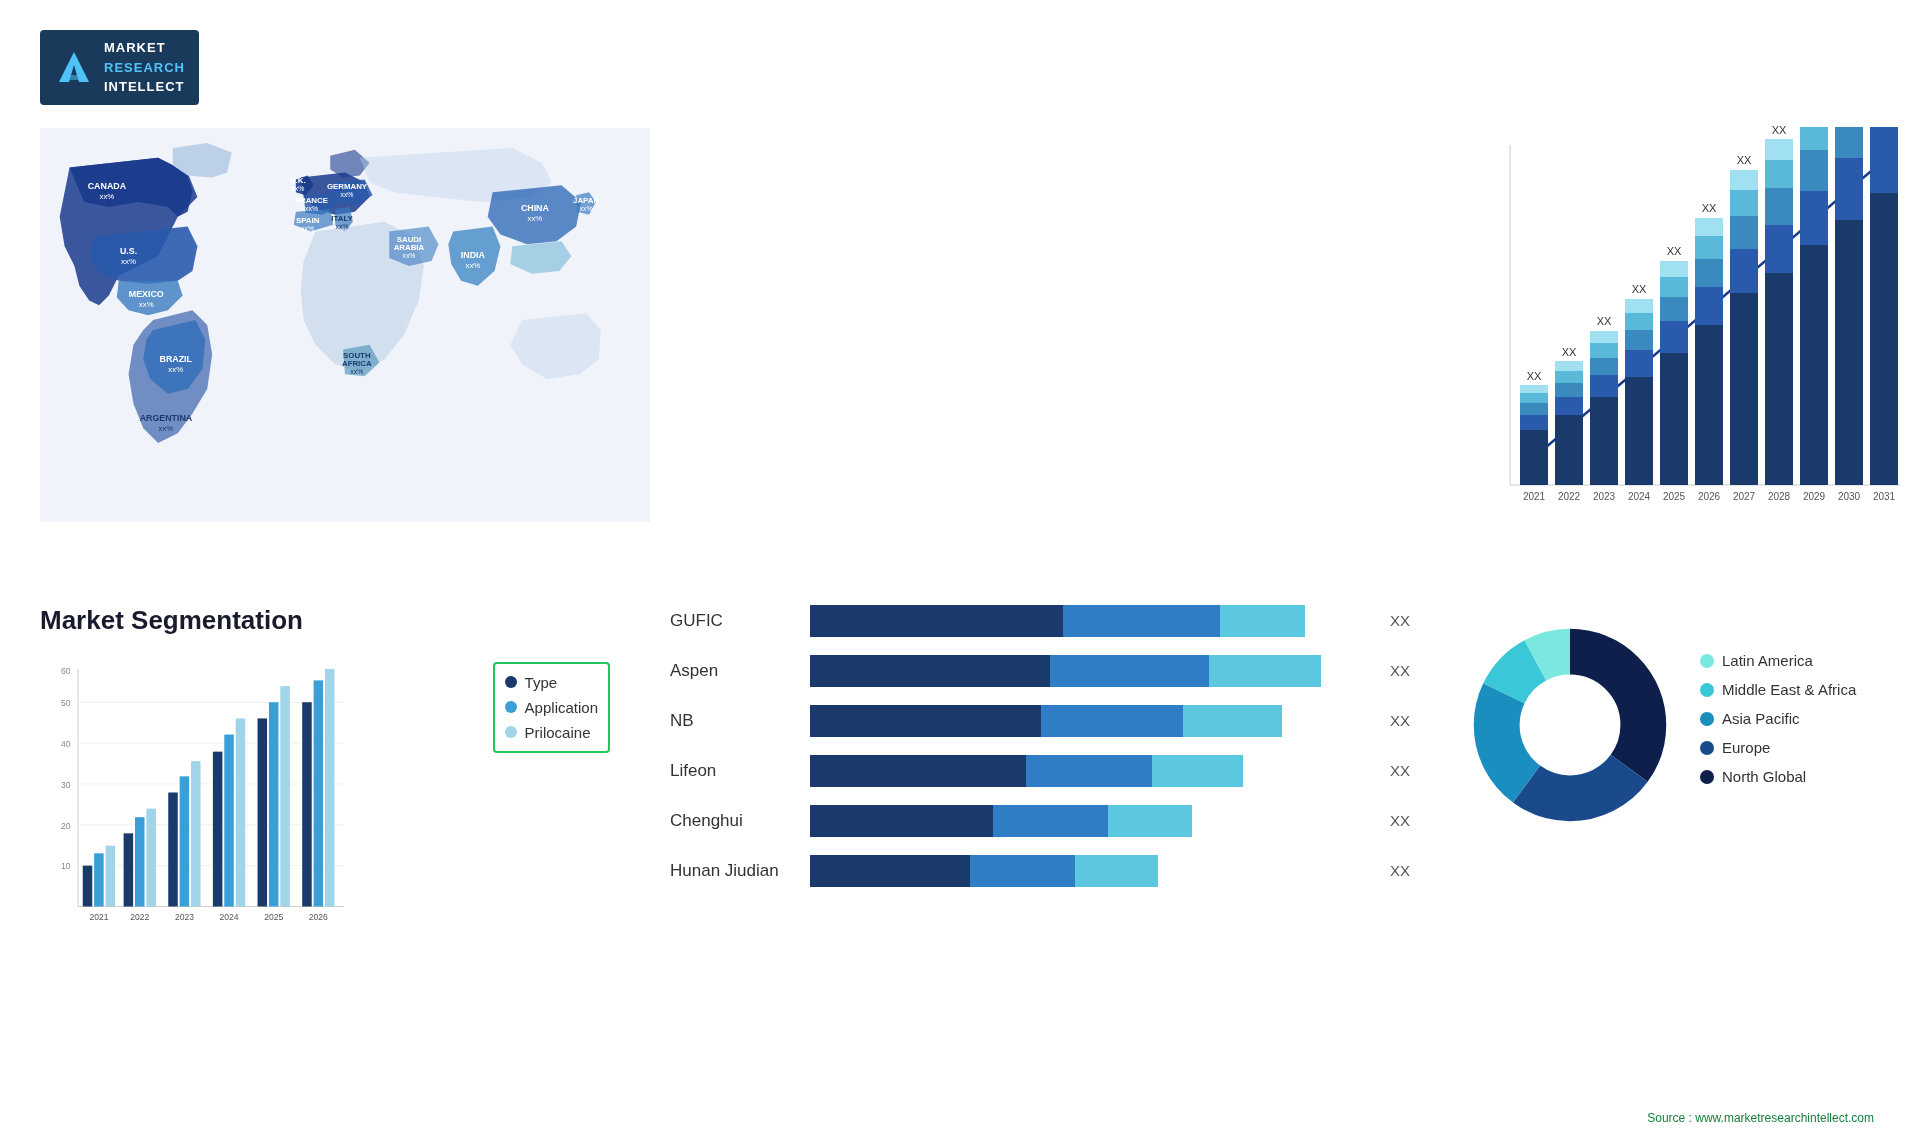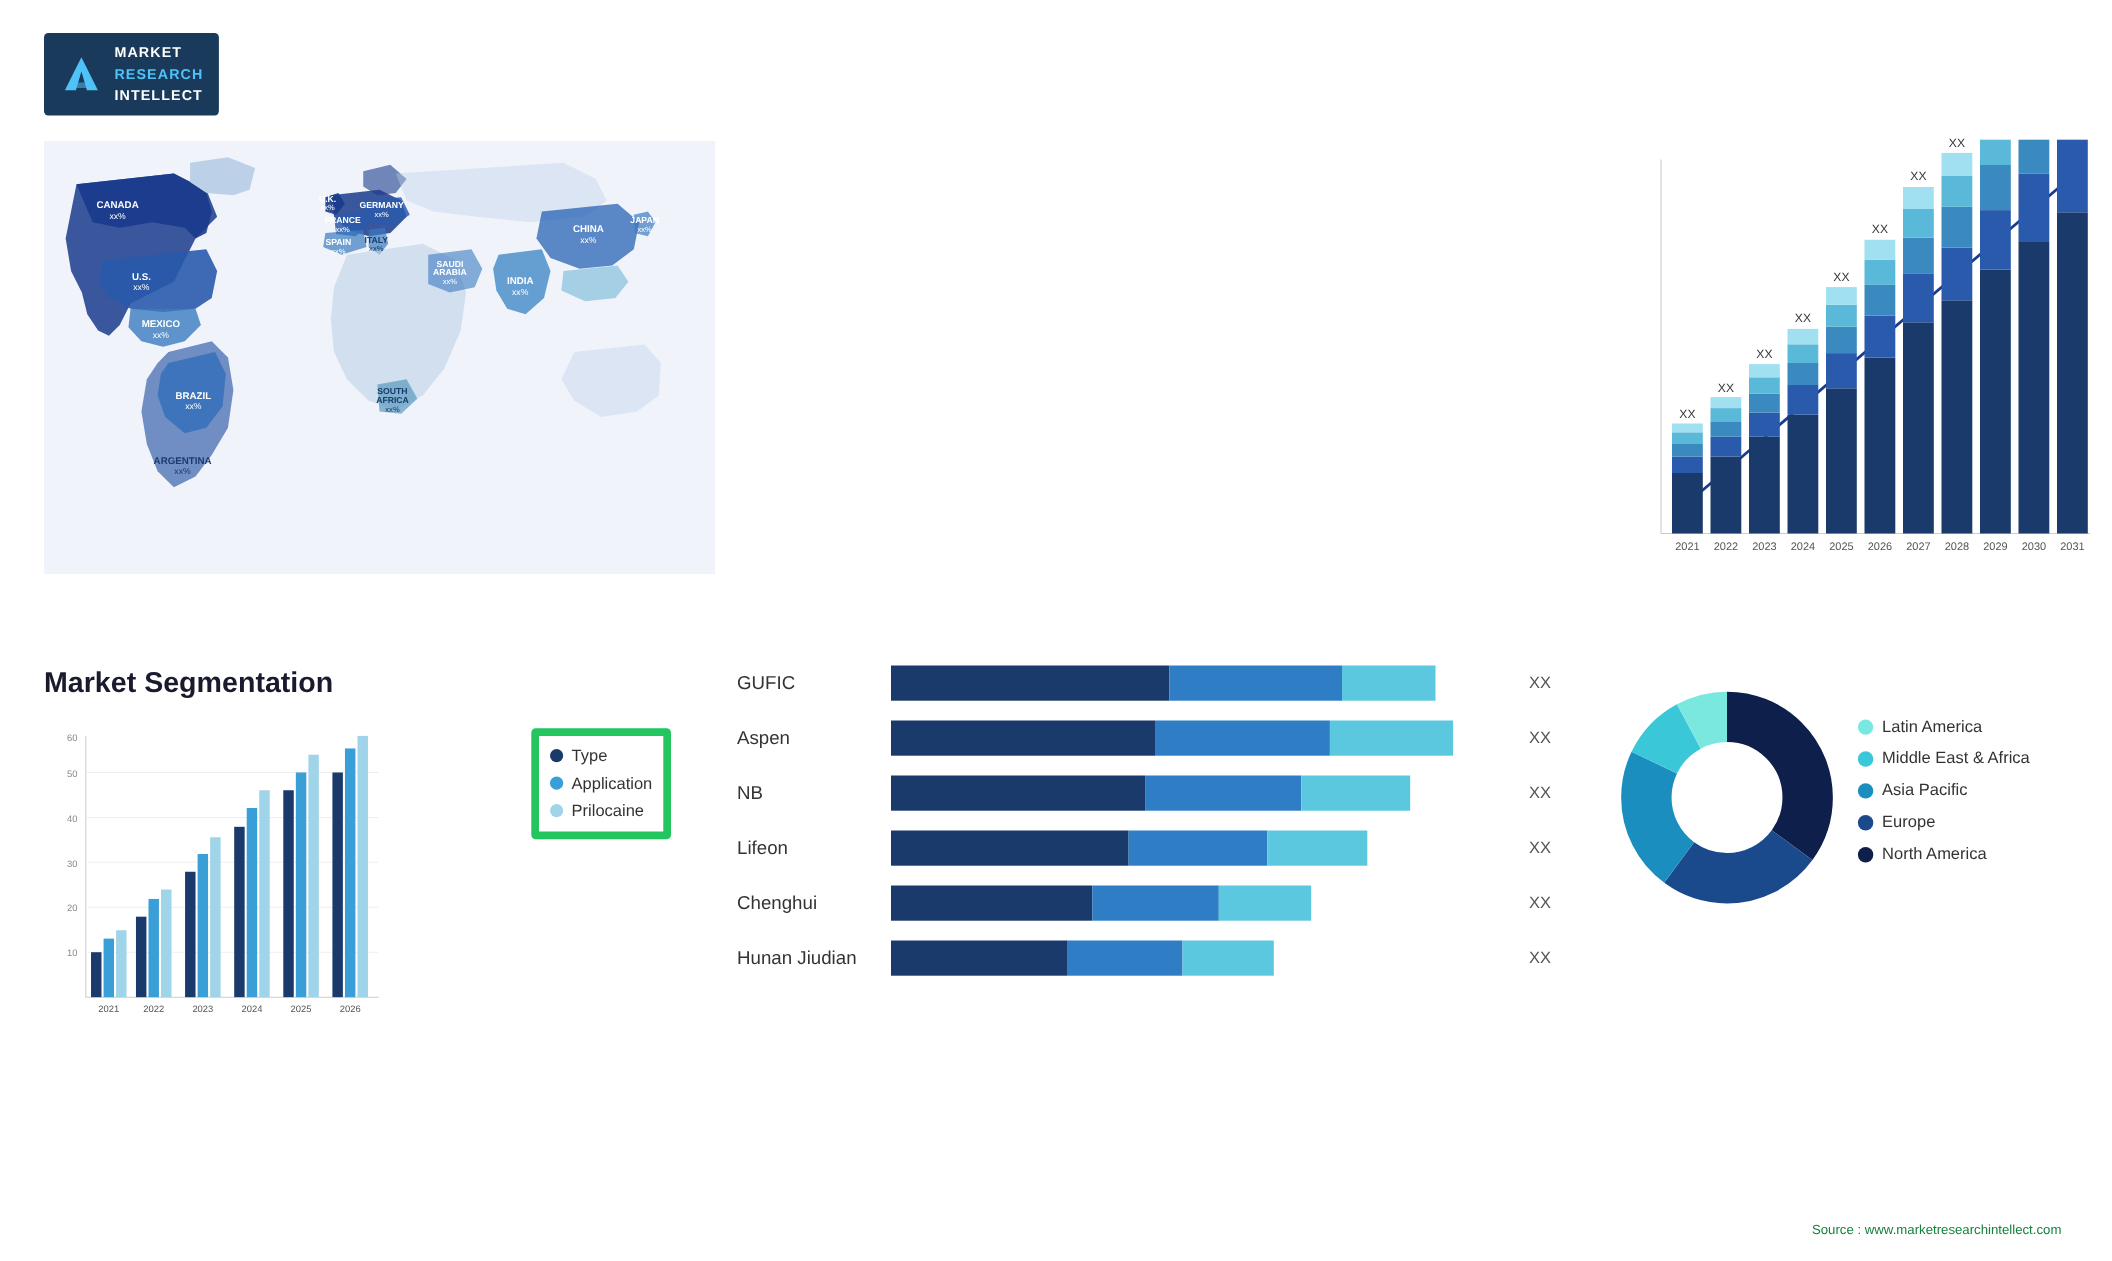--- a/index.html
+++ b/index.html
@@ -122,21 +122,21 @@
     .player-value {
       font-size: 15px;
       color: #555;
       margin-left: 8px;
     }
 
     
     .donut-area {
       display: flex;
       align-items: center;
-      gap: 9px;
+      gap: 20px;
       margin-top: 10px;
     }
     .legend-list {
       list-style: none;
     }
     .legend-item {
       display: flex;
       align-items: center;
       margin-bottom: 12px;
       font-size: 15px;
@@ -429,21 +429,21 @@
         <rect x="253" y="28" width="10" height="232" fill="#a0d4e8"></rect>
         <text x="246" y="274" font-size="9" fill="#555" text-anchor="middle">2025</text>
 
         <rect x="276" y="45" width="10" height="215" fill="#1a3a6c"></rect>
         <rect x="288" y="22" width="10" height="238" fill="#3a9fd6"></rect>
         <rect x="300" y="10" width="10" height="250" fill="#a0d4e8"></rect>
         <text x="293" y="274" font-size="9" fill="#555" text-anchor="middle">2026</text>
       </svg>
 
       
-      <div style="position:absolute;top:10px;right:10px;background:rgba(255,255,255,0.9);padding:10px;border:7px solid #22c55e;border-radius:4px;">
+      <div style="position:absolute;top:10px;right:10px;background:rgba(255,255,255,0.9);padding:10px;border:2px solid #22c55e;border-radius:4px;">
         <div class="seg-legend-item">
           <div class="seg-dot" style="background:#1a3a6c;"></div>
           <span>Type</span>
         </div>
         <div class="seg-legend-item" style="margin-top:8px;">
           <div class="seg-dot" style="background:#3a9fd6;"></div>
           <span>Application</span>
         </div>
         <div class="seg-legend-item" style="margin-top:8px;">
           <div class="seg-dot" style="background:#a0d4e8;"></div>
@@ -561,21 +561,21 @@
         <li class="legend-item">
           <div class="legend-dot" style="background:#1a8fbf;"></div>
           <span>Asia Pacific</span>
         </li>
         <li class="legend-item">
           <div class="legend-dot" style="background:#1a4a8c;"></div>
           <span>Europe</span>
         </li>
         <li class="legend-item">
           <div class="legend-dot" style="background:#0d1f4a;"></div>
-          <span>North America</span>
+          <span>North Global</span>
         </li>
       </ul>
     </div>
 
     <div style="position:absolute;bottom:10px;right:26px;font-size:12px;color:#15803d;">Source : www.marketresearchintellect.com</div>
   </div>
 
 </div>
 
 </body></html>

